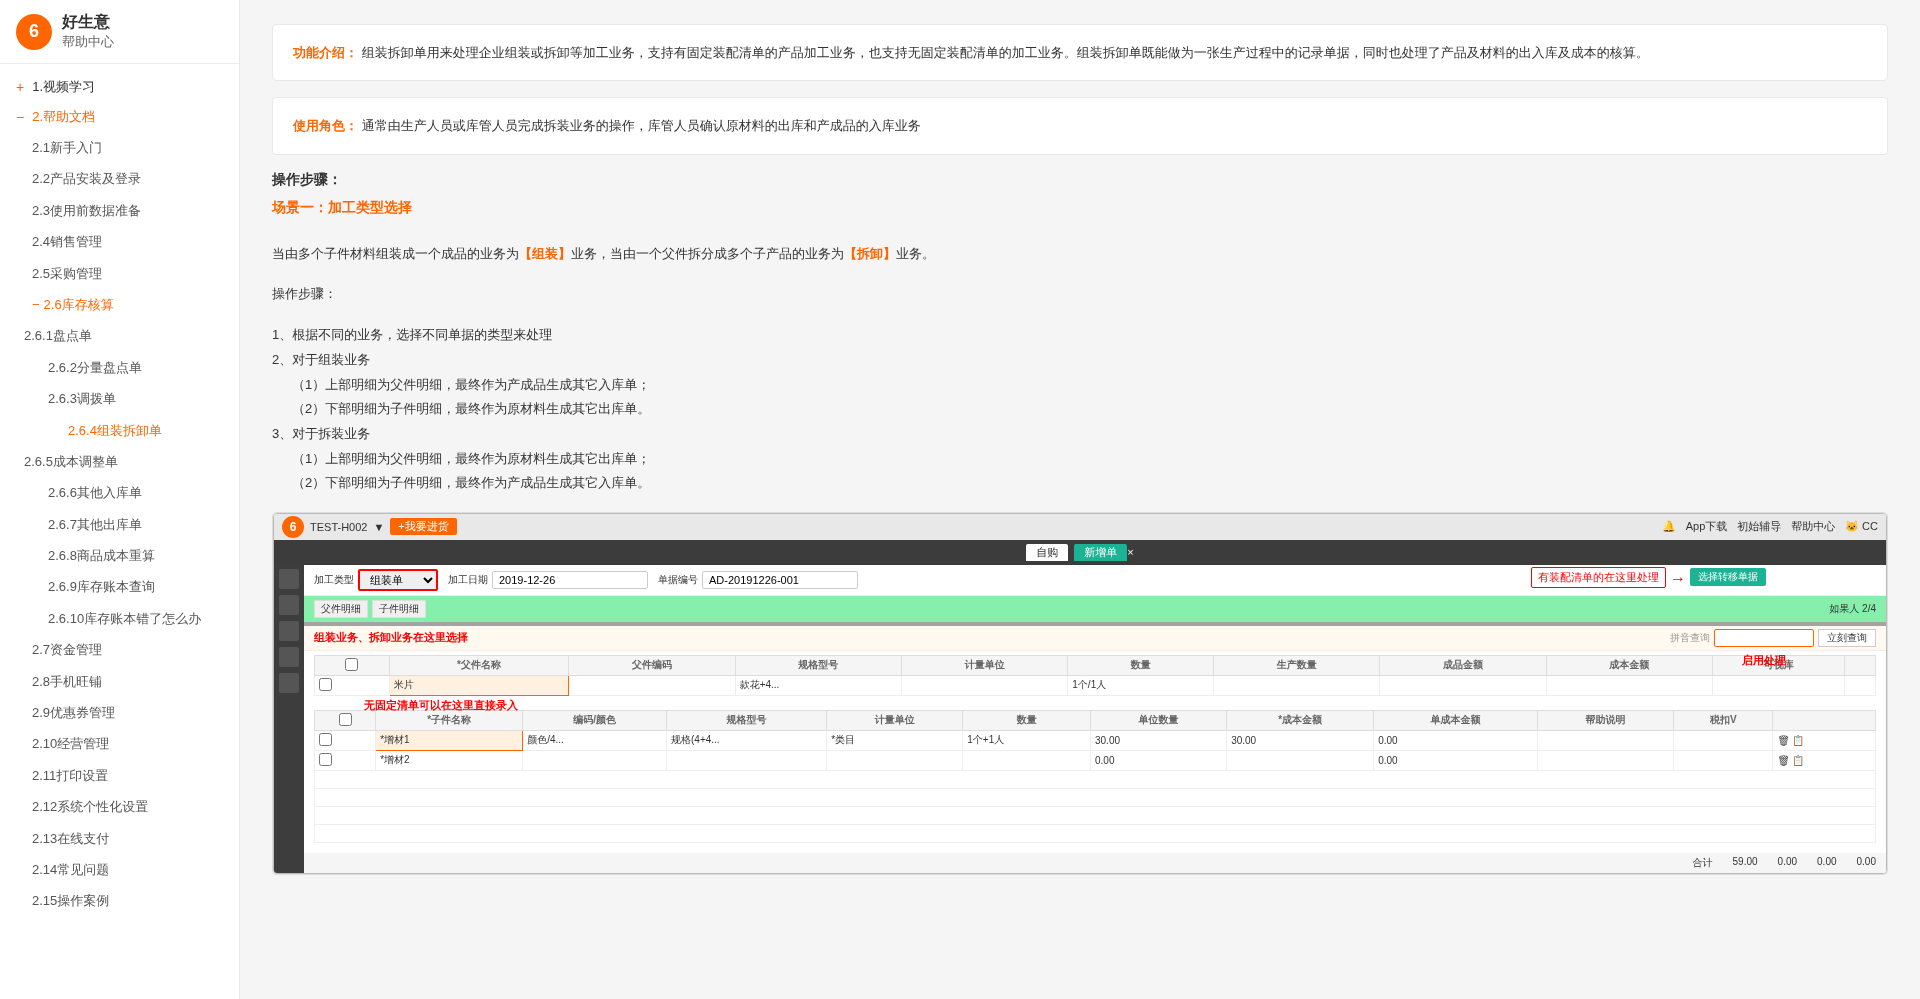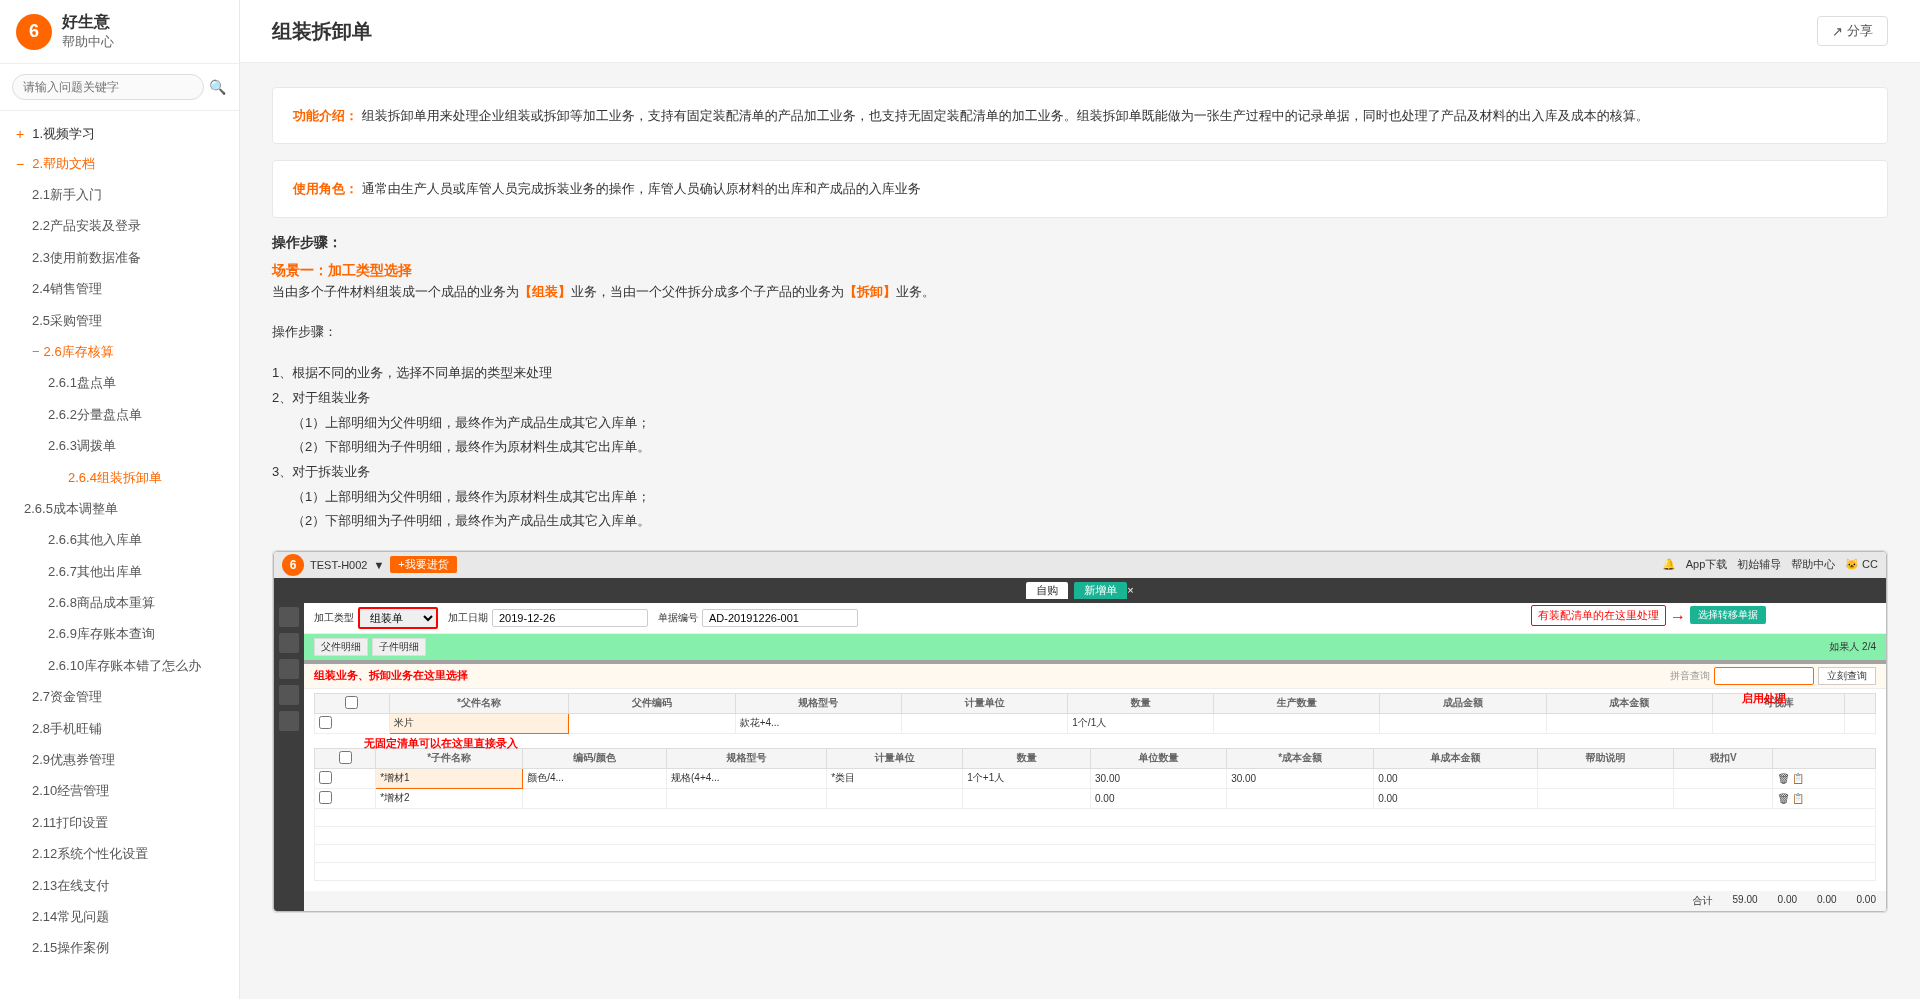--- a/index.html
+++ b/index.html
@@ -122,21 +122,21 @@
     .section-title {
       font-size: 14px;
       font-weight: bold;
       color: #333;
       margin-bottom: 10px;
     }
     .step-title {
       font-size: 14px;
       font-weight: bold;
       color: #f60;
-      margin-bottom: 0;
+      margin-bottom: 25px;
     }
     .content-section { margin-bottom: 16px; }
     .content-text { font-size: 13px; line-height: 1.9; color: #333; }
     .highlight { color: #f60; font-weight: bold; }
 
     
     .screenshot-container {
       background: #fff;
       border: 1px solid #ddd;
       border-radius: 4px;
@@ -257,44 +257,40 @@
 <div id="sidebar">
   <div id="sidebar-header">
     <div class="logo-circle">
       <span>6</span>
     </div>
     <div>
       <div class="logo-text">好生意</div>
       <div class="logo-sub">帮助中心</div>
     </div>
   </div>
-  <div class="search-box">
-    <input type="text" placeholder="请输入问题关键字" style="">
-    <span class="search-icon-btn">🔍</span>
-  </div>
   <div id="sidebar-nav">
 
     <div class="nav-section">
       <span class="plus">+</span>
       <span>1.视频学习</span>
     </div>
 
     <div class="nav-section active">
       <span class="minus">−</span>
       <span>2.帮助文档</span>
     </div>
     <div class="nav-sub">2.1新手入门</div>
     <div class="nav-sub">2.2产品安装及登录</div>
     <div class="nav-sub">2.3使用前数据准备</div>
     <div class="nav-sub">2.4销售管理</div>
     <div class="nav-sub">2.5采购管理</div>
     <div class="nav-sub active-parent" style="color:#f60;">
       <span style="margin-right:4px;">−</span><span>2.6库存核算</span>
     </div>
-    <div class="nav-sub" style="padding-left:48px;">2.6.1盘点单</div>
+    <div class="nav-sub" style="padding-left:24px;">2.6.1盘点单</div>
     <div class="nav-sub" style="padding-left:48px;">2.6.2分量盘点单</div>
     <div class="nav-sub" style="padding-left:48px;">2.6.3调拨单</div>
     <div class="nav-sub active" style="padding-left:68px;color:#f60;">2.6.4组装拆卸单</div>
     <div class="nav-sub" style="padding-left:24px;">2.6.5成本调整单</div>
     <div class="nav-sub" style="padding-left:48px;">2.6.6其他入库单</div>
     <div class="nav-sub" style="padding-left:48px;">2.6.7其他出库单</div>
     <div class="nav-sub" style="padding-left:48px;">2.6.8商品成本重算</div>
     <div class="nav-sub" style="padding-left:48px;">2.6.9库存账本查询</div>
     <div class="nav-sub" style="padding-left:48px;">2.6.10库存账本错了怎么办</div>
     <div class="nav-sub">2.7资金管理</div>
@@ -303,27 +299,20 @@
     <div class="nav-sub">2.10经营管理</div>
     <div class="nav-sub">2.11打印设置</div>
     <div class="nav-sub">2.12系统个性化设置</div>
     <div class="nav-sub">2.13在线支付</div>
     <div class="nav-sub">2.14常见问题</div>
     <div class="nav-sub">2.15操作案例</div>
   </div>
 </div>
 
 <div id="main">
-  <div id="main-header">
-    <h1>组装拆卸单</h1>
-    <button class="share-btn">
-      <span>↗</span>
-      <span>分享</span>
-    </button>
-  </div>
   <div id="content-area">
 
     <div class="info-block">
       <span class="highlight">功能介绍：</span>
       <span>组装拆卸单用来处理企业组装或拆卸等加工业务，支持有固定装配清单的产品加工业务，也支持无固定装配清单的加工业务。组装拆卸单既能做为一张生产过程中的记录单据，同时也处理了产品及材料的出入库及成本的核算。</span>
     </div>
 
     <div class="info-block">
       <span class="highlight">使用角色：</span>
       <span>通常由生产人员或库管人员完成拆装业务的操作，库管人员确认原材料的出库和产成品的入库业务</span>

